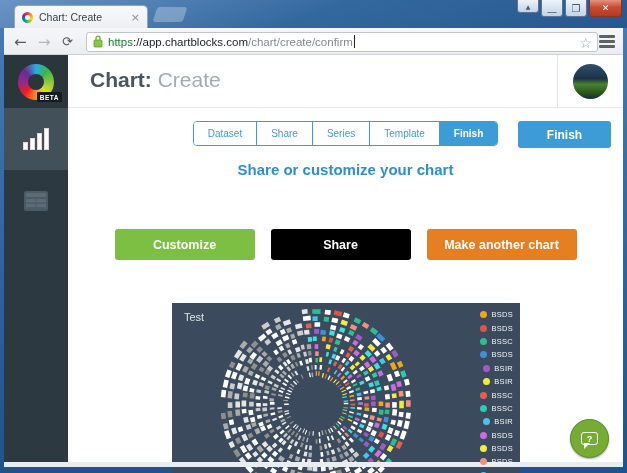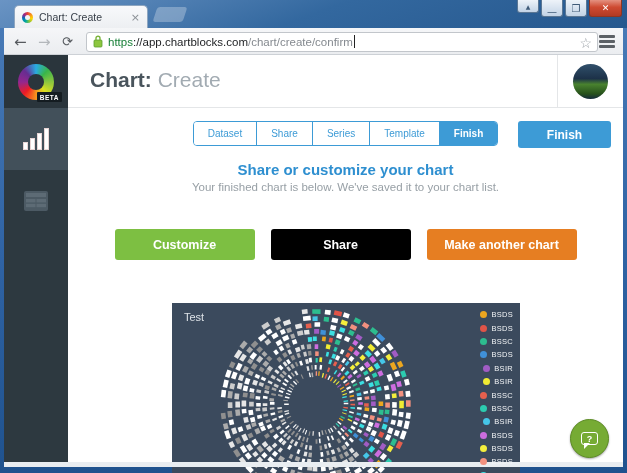--- a/index.html
+++ b/index.html
@@ -212,21 +212,20 @@
               <div class="step-pill">Dataset</div>
               <div class="step-pill">Share</div>
               <div class="step-pill">Series</div>
               <div class="step-pill">Template</div>
               <div class="step-pill active">Finish</div>
             </div>
         </div>
         <button class="finish-btn">Finish</button>
 
         <div class="confirm-heading">Share or customize your chart</div>
-        <div class="confirm-subtext">Your finished chart is below. We've saved it to your chart list.</div>
 
         <div class="action-row" id="action-row">
             <button class="action-btn" style="background: rgb(125, 191, 66); width: 140px;">Customize</button>
             <button class="action-btn" style="background: #000000; width: 140px;">Share</button>
             <button class="action-btn" style="background: rgb(230, 126, 34); width: 150px;">Make another chart</button>
           </div>
 
         <div class="chart-panel" id="chart-panel" style="background: rgb(59, 74, 93);">
           <div class="chart-title">Test</div>
           <div class="legend" id="legend">

